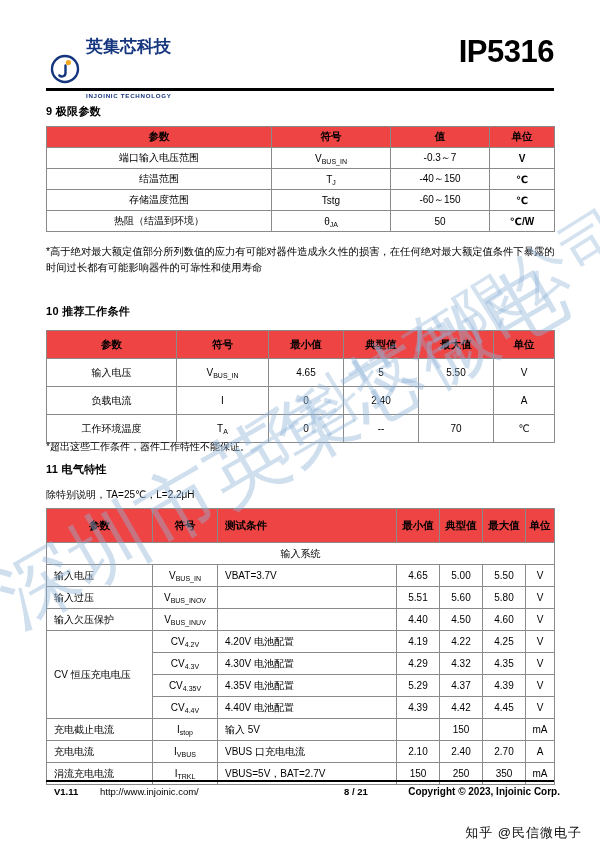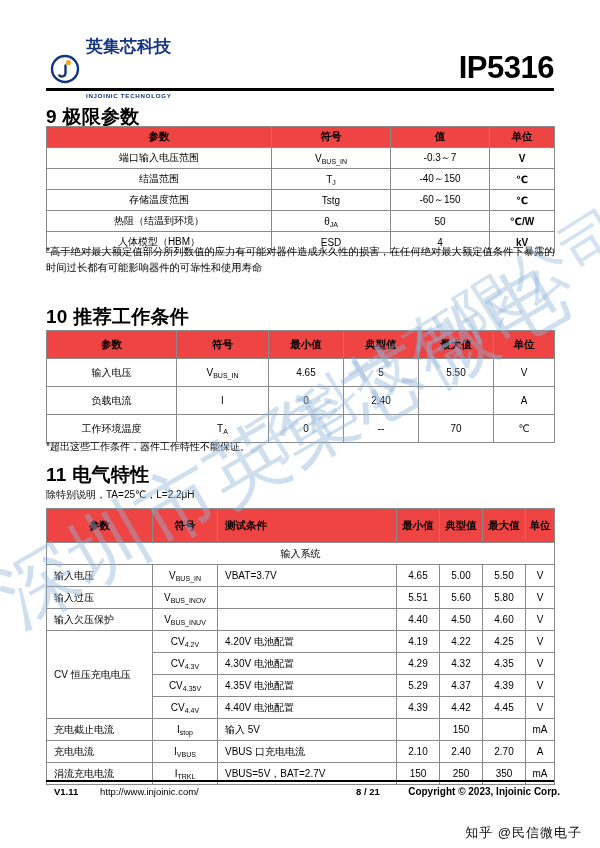--- a/index.html
+++ b/index.html
@@ -34,25 +34,25 @@
     z-index:8;
   }
 
   
   .header { position:absolute; left:46px; top:34px; width:508px; height:58px; z-index:2; }
   .logo { position:absolute; left:4px; top:4px; display:flex; align-items:center; gap:6px; }
   .logo-mark { width:30px; height:30px; position:relative; }
   .logo-text { display:flex; flex-direction:column; line-height:1;gap:36px; }
   .logo-cn { font-size:17px; font-weight:bold; color:#15357e; letter-spacing:0px; }
   .logo-en { font-size:6.2px; font-weight:bold; color:#15357e; letter-spacing:.7px; margin-top:2px; }
-  .part-no { position:absolute; right:0; top:16px; font-size:31px; font-weight:bold; letter-spacing:-0.5px; }
+  .part-no { position:absolute; right:0; top:0; font-size:31px; font-weight:bold; letter-spacing:-0.5px; }
   .rule { position:absolute; left:46px; top:88px; width:508px; height:3px; background:#000; z-index:2; }
 
   
-  .sec-title { position:absolute; left:46px; font-size:19px; font-weight:bold; z-index:2; letter-spacing:.3px; }
+  .sec-title { position:absolute; left:46px; font-size:11px; font-weight:bold; z-index:2; letter-spacing:.3px; }
   .note { position:absolute; left:46px; font-size:10.3px; z-index:2; line-height:1.55; width:512px; }
   .note-sm { position:absolute; left:46px; font-size:10px; z-index:2; }
 
   
   table.dt {
     position:absolute; left:46px; border-collapse:collapse;
     background:transparent; z-index:2; table-layout:fixed;
   }
   table.dt th, table.dt td {
     border:1px solid #8a8a8a;
@@ -79,21 +79,21 @@
   
   #tbl-ec { top:508px; width:508px; }
   #tbl-ec td, #tbl-ec th { height:22px; }
   #tbl-ec th { height:34px; line-height:1.15; }
 
   
   .foot-rule { position:absolute; left:46px; top:780px; width:508px; height:1.5px; background:#000; z-index:2; }
   .footer { position:absolute; left:52px; top:786px; width:508px; height:16px; font-size:9.5px; z-index:2; }
   .f-ver { position:absolute; left:2px; top:0; font-weight:bold; }
   .f-url { position:absolute; left:48px; top:0; color:#000; text-decoration:none; }
-  .f-pg { position:absolute; left:292px; top:0; font-weight:bold;margin-left:12px; }
+  .f-pg { position:absolute; left:292px; top:0; font-weight:bold; }
   .f-cp { position:absolute; right:0; top:0; font-weight:bold; font-size:10px;margin-left:24px; }
 </style>
 </head>
 <body>
 
 <div class="page">
 
   <div class="wm-layer">
     <div class="wm wm-a">深圳市英集芯微电</div>
     <div class="wm wm-b">子科技有限公司</div>
@@ -156,26 +156,20 @@
           <td><span>Tstg</span><sub></sub></td>
           <td>-60～150</td>
           <td style="font-weight:bold">℃</td>
         </tr>
       <tr>
           <td>热阻（结温到环境）</td>
           <td><span>θ</span><sub>JA</sub></td>
           <td>50</td>
           <td style="font-weight:bold">℃/W</td>
         </tr>
-      <tr>
-          <td>人体模型（HBM）</td>
-          <td><span>ESD</span><sub></sub></td>
-          <td>4</td>
-          <td style="font-weight:bold">kV</td>
-        </tr>
     </tbody>
   </table>
 
   <div class="note" style="top:244px;">*高于绝对最大额定值部分所列数值的应力有可能对器件造成永久性的损害，在任何绝对最大额定值条件下暴露的时间过长都有可能影响器件的可靠性和使用寿命</div>
 
   <div class="sec-title" style="top:304px;">
     <span>10</span>
     <span>推荐工作条件</span>
   </div>
 

